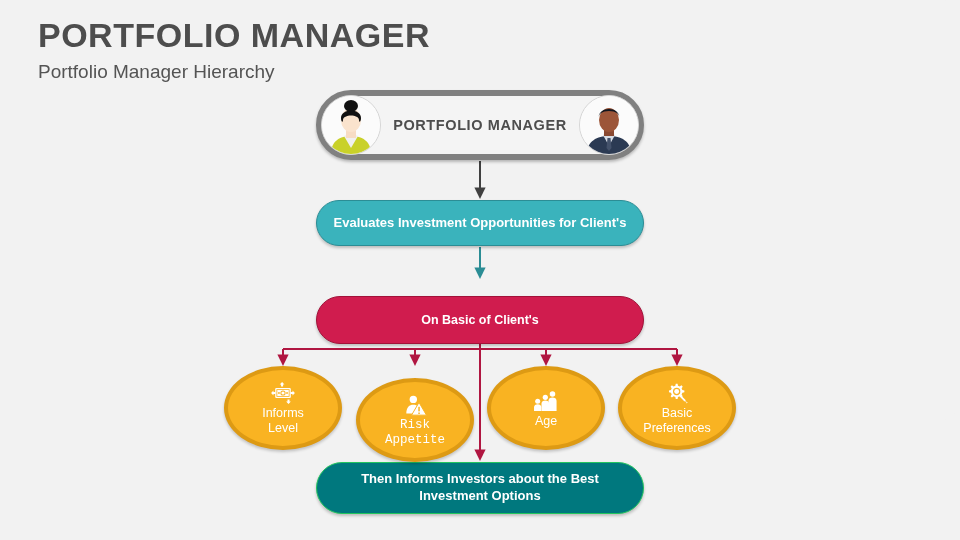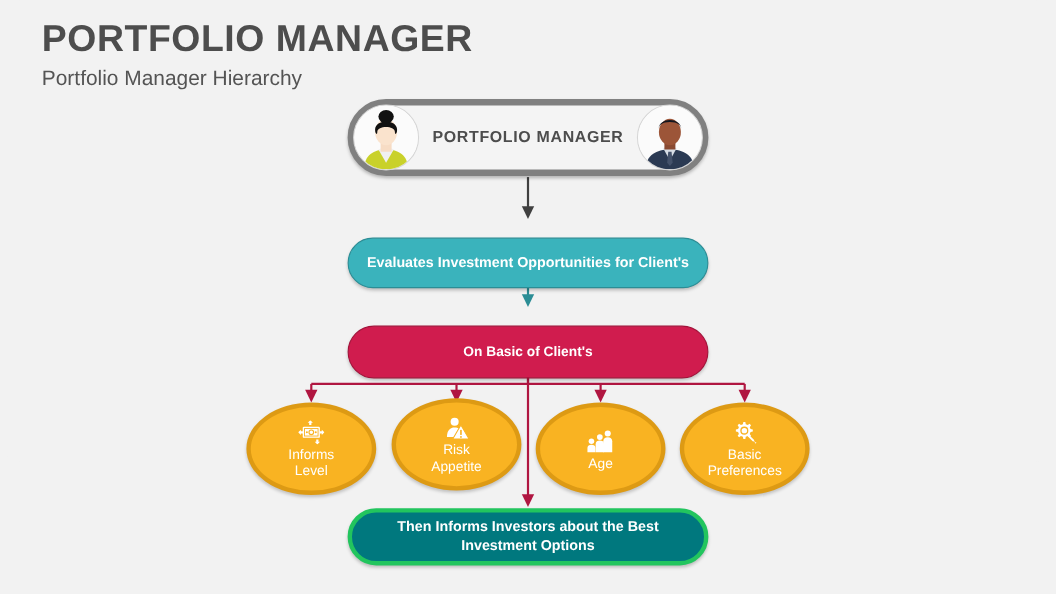--- a/index.html
+++ b/index.html
@@ -96,41 +96,41 @@
     display: flex;
     align-items: center;
     justify-content: center;
     text-align: center;
     color: #ffffff;
     font-weight: bold;
     line-height: 1.3;
     box-shadow: 0 2px 3px rgba(0,0,0,0.22);
   }
   .pbox.teal {
-    left: 316px; top: 216px;
+    left: 316px; top: 200px;
     width: 328px; height: 46px;
     border-radius: 23px;
     background: #3ab3bc;
     border: 1px solid #2b8d95;
     font-size: 13px;
   }
   .pbox.crimson {
     left: 316px; top: 296px;
     width: 328px; height: 48px;
     border-radius: 24px;
     background: #d01c4e;
     border: 1px solid #a21239;
     font-size: 12.5px;
   }
   .pbox.darkteal {
     left: 316px; top: 462px;
     width: 328px; height: 52px;
     border-radius: 26px;
     background: #00787e;
-    border: 4px solid #22c55e;
+    border: 1px solid #22c55e;
     font-size: 13px;
     padding: 0 26px;
   }
 
   
   .ellipse {
     position: absolute;
     width: 118px;
     height: 84px;
     border-radius: 50%;
@@ -150,21 +150,21 @@
   .ellipse .eicon {
     height: 24px;
     margin-bottom: 2px;
     display: flex;
     align-items: flex-end;
     justify-content: center;
   }
   .ellipse .elabel { white-space: pre-line; }
 
   .ellipse.n0 { left: 224px; top: 366px; }
-  .ellipse.n1 { left: 356px; top: 362px; }
+  .ellipse.n1 { left: 356px; top: 378px; font-family: Liberation Mono, monospace; }
   .ellipse.n2 { left: 487px; top: 366px; text-align: center; }
   .ellipse.n3 { left: 618px; top: 366px; }
 </style>
 </head>
 <body>
 
 <div id="slide">
 
   <div class="title">PORTFOLIO MANAGER</div>
   <div class="subtitle">Portfolio Manager Hierarchy</div>

